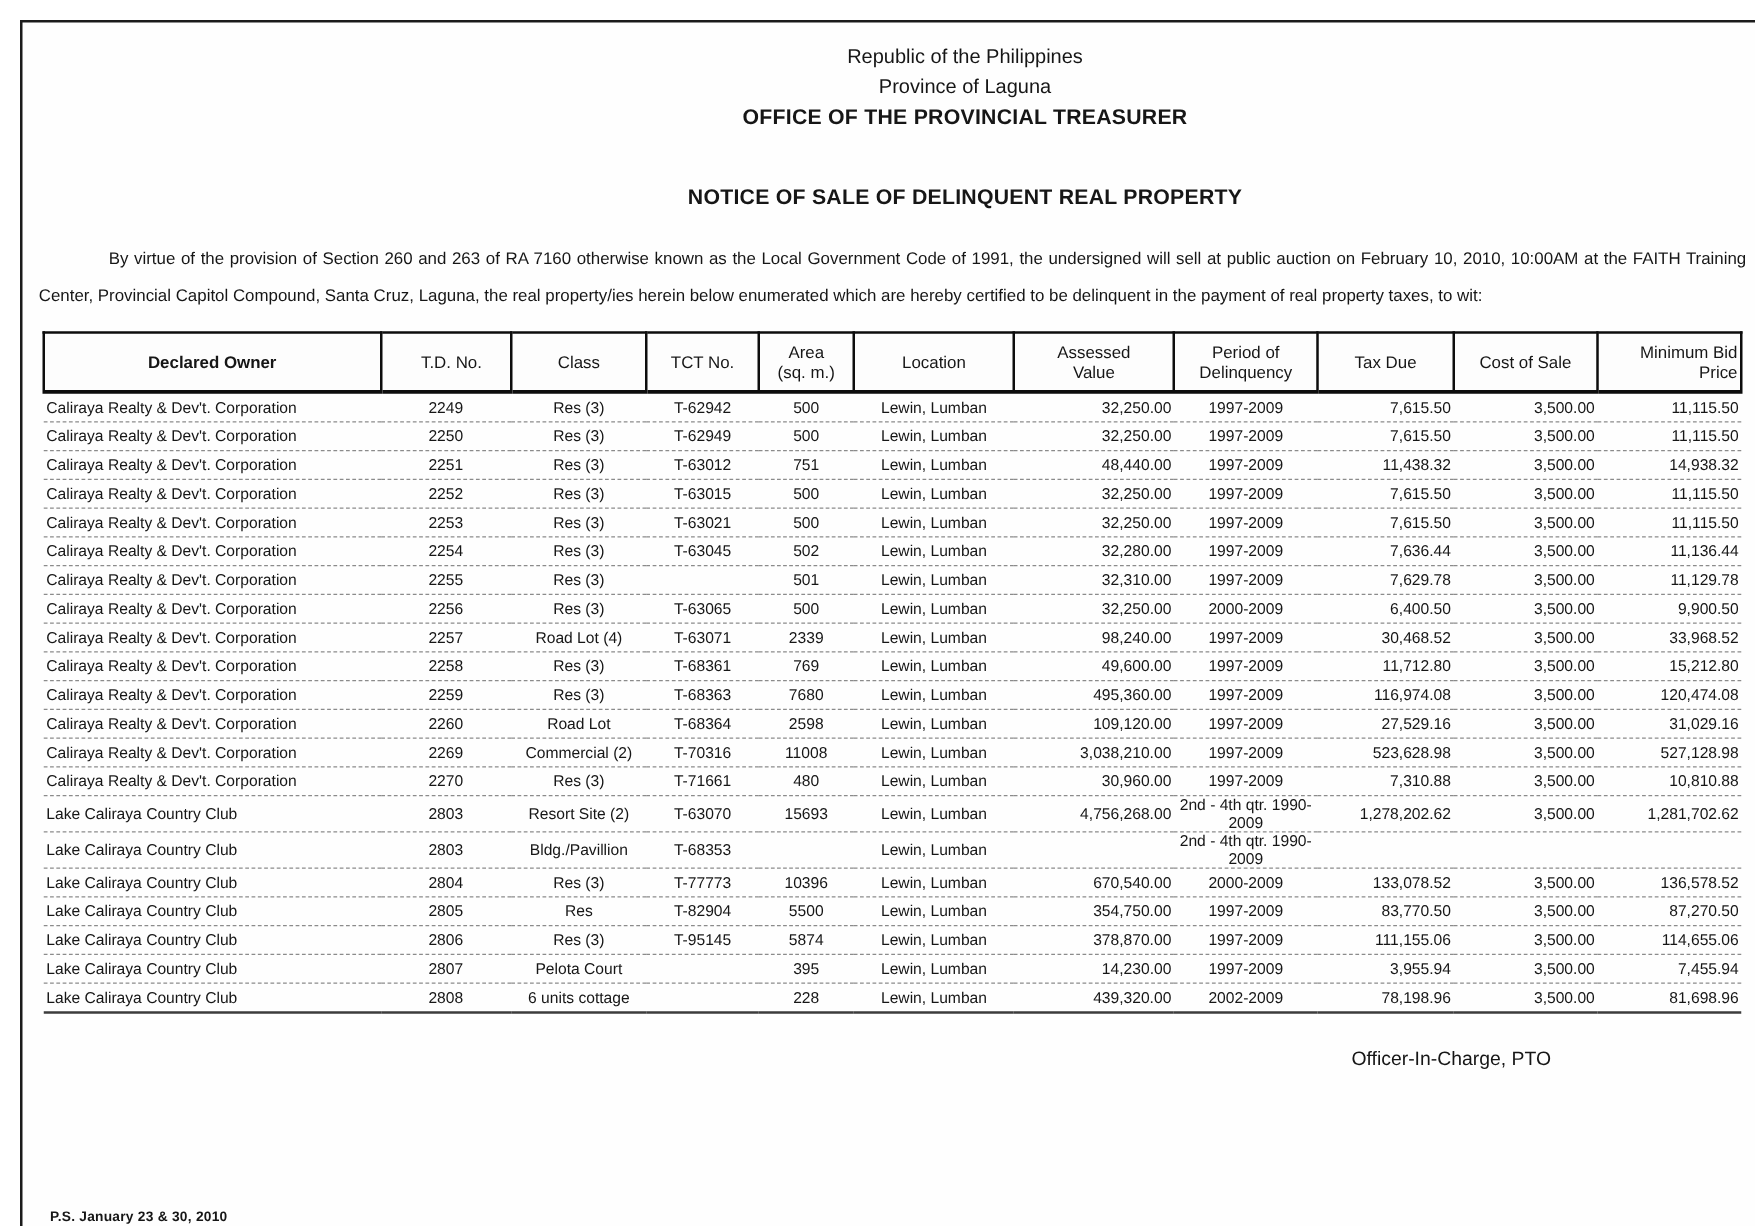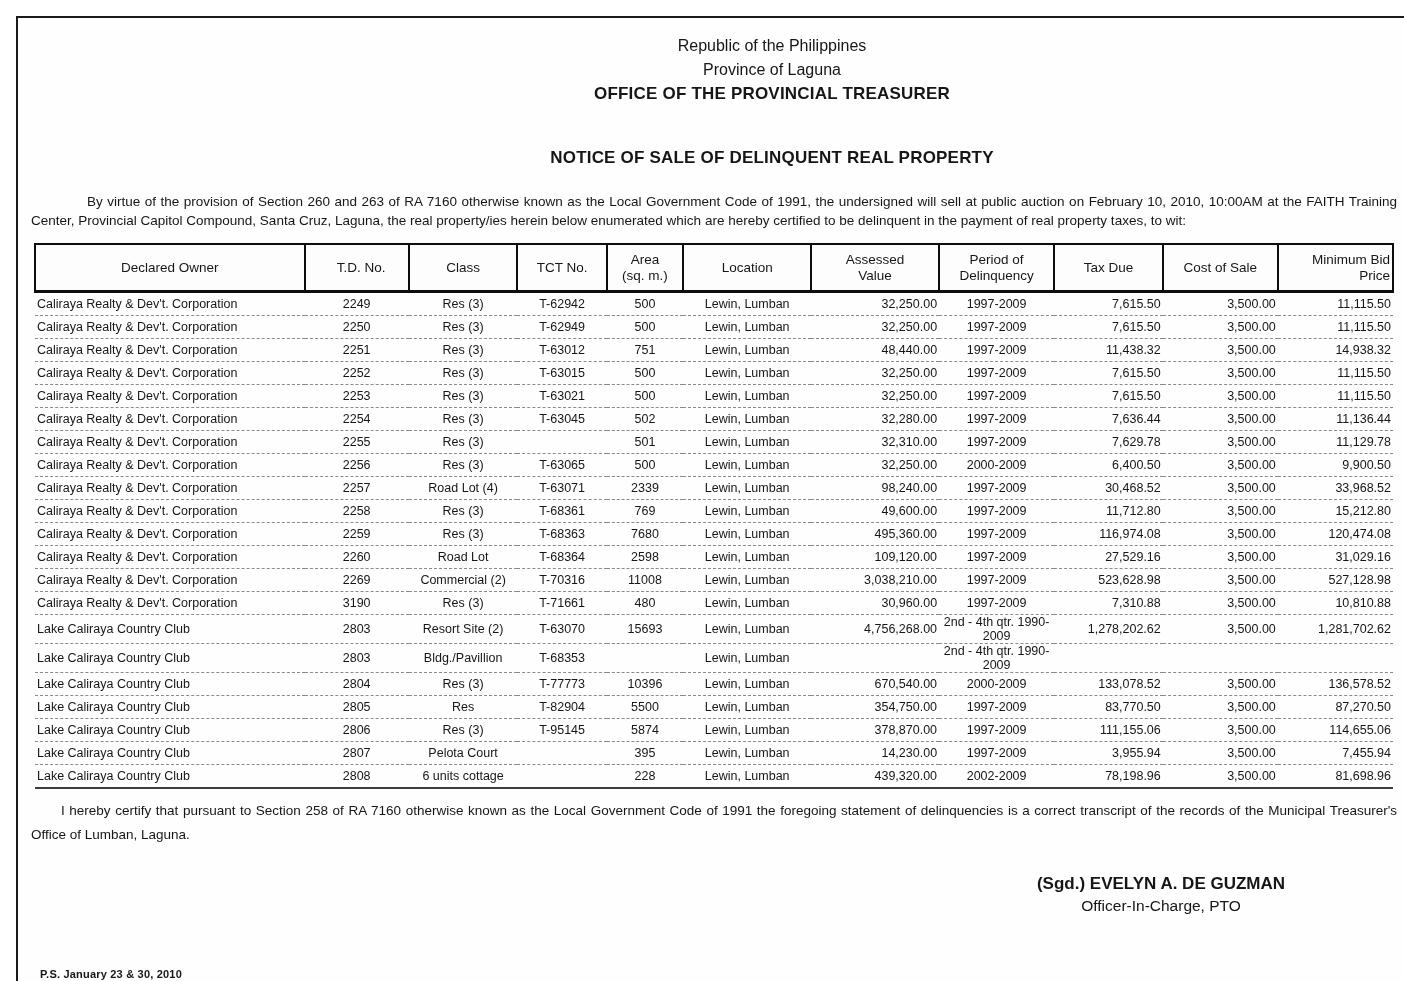--- a/index.html
+++ b/index.html
@@ -39,21 +39,21 @@
     text-align: center;
     position: relative;
     left: 58px;
     font-weight: bold;
     font-size: 17px;
     letter-spacing: 0.2px;
   }
   .intro {
     margin: 24px 0 0 0;
     font-size: 13.5px;
-    line-height: 19px;
+    line-height: 30px;
     text-align: justify;
     text-indent: 56px;
   }
   table.delinquency {
     margin: 13px auto 0 auto;
     width: 1360px;
     border-collapse: collapse;
     table-layout: fixed;
   }
   table.delinquency thead th {
@@ -141,21 +141,21 @@
     <div class="office">OFFICE OF THE PROVINCIAL TREASURER</div>
   </div>
 
   <div class="doc-title">NOTICE OF SALE OF DELINQUENT REAL PROPERTY</div>
 
   <p class="intro">By virtue of the provision of Section 260 and 263 of RA 7160 otherwise known as the Local Government Code of 1991, the undersigned will sell at public auction on February 10, 2010, 10:00AM at the FAITH Training Center, Provincial Capitol Compound, Santa Cruz, Laguna, the real property/ies herein below enumerated which are hereby certified to be delinquent in the payment of real property taxes, to wit:</p>
 
   <table class="delinquency">
     <thead>
       <tr id="header-row">
-          <th style="width: 20.5%;">Declared Owner</th>
+          <th style="width: 20.5%; font-weight: bold;">Declared Owner</th>
           <th style="width: 7%; padding-left: 11px;">T.D. No.</th>
           <th style="width: 8%;">Class</th>
           <th style="width: 6.5%;">TCT No.</th>
           <th style="width: 5.5%;">Area
 (sq. m.)</th>
           <th style="width: 9.5%;">Location</th>
           <th style="width: 9.5%;">Assessed
 Value</th>
           <th style="width: 8.5%;">Period of
 Delinquency</th>
@@ -330,21 +330,21 @@
           <td class="al-center col-4">11008</td>
           <td class="al-center col-5">Lewin, Lumban</td>
           <td class="al-right col-6">3,038,210.00</td>
           <td class="al-center col-7">1997-2009</td>
           <td class="al-right col-8">523,628.98</td>
           <td class="al-right col-9">3,500.00</td>
           <td class="al-right col-10">527,128.98</td>
         </tr>
         <tr>
           <td class="al-left col-0">Caliraya Realty &amp;  Dev't. Corporation</td>
-          <td class="al-center col-1">3190</td>
+          <td class="al-center col-1">2270</td>
           <td class="al-center col-2">Res (3)</td>
           <td class="al-center col-3">T-71661</td>
           <td class="al-center col-4">480</td>
           <td class="al-center col-5">Lewin, Lumban</td>
           <td class="al-right col-6">30,960.00</td>
           <td class="al-center col-7">1997-2009</td>
           <td class="al-right col-8">7,310.88</td>
           <td class="al-right col-9">3,500.00</td>
           <td class="al-right col-10">10,810.88</td>
         </tr>
@@ -437,23 +437,21 @@
           <td class="al-center col-5">Lewin, Lumban</td>
           <td class="al-right col-6">439,320.00</td>
           <td class="al-center col-7">2002-2009</td>
           <td class="al-right col-8">78,198.96</td>
           <td class="al-right col-9">3,500.00</td>
           <td class="al-right col-10">81,698.96</td>
         </tr>
       </tbody>
   </table>
 
-  <p class="cert">I hereby certify that pursuant to Section 258 of RA 7160 otherwise known as the Local Government Code of 1991 the foregoing statement of delinquencies is a correct transcript of the records of the Municipal Treasurer's Office of Lumban, Laguna.</p>
 
 
   <div class="signature">
-    <div class="sig-name">(Sgd.) EVELYN A. DE GUZMAN</div>
     <div class="sig-title">Officer-In-Charge, PTO</div>
   </div>
 
   <div class="footer-note">P.S. January 23 &amp; 30, 2010</div>
 
 </div>
 
 </body></html>

